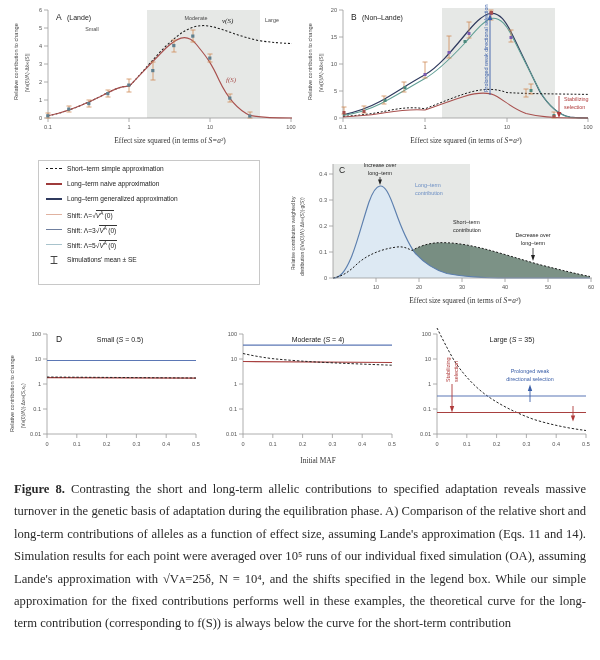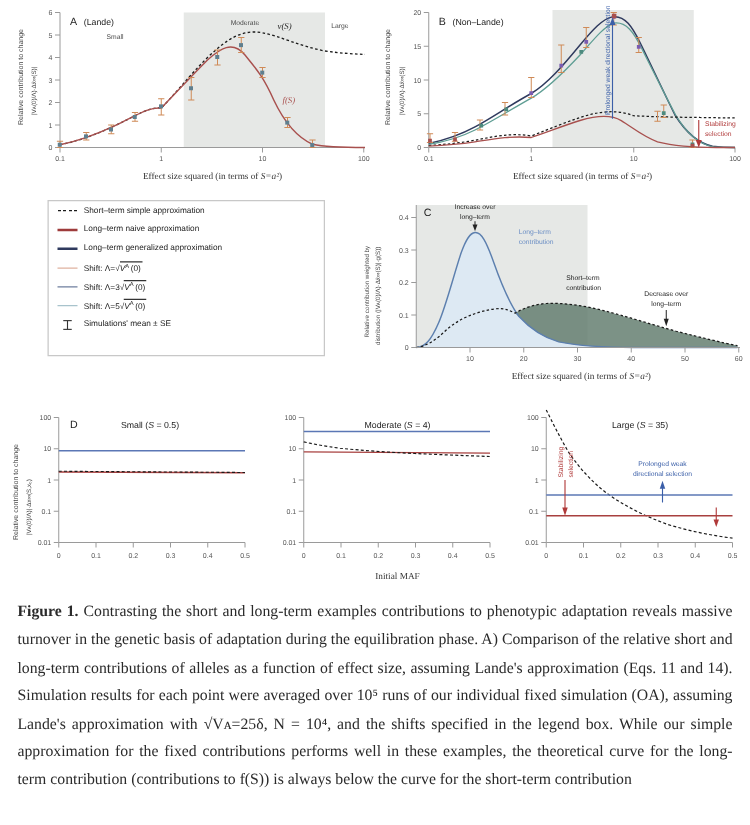--- a/index.html
+++ b/index.html
@@ -686,25 +686,25 @@
         <line x1="573" y1="86" x2="573" y2="98" stroke="#b03a3a" stroke-width="0.9"></line>
         <polygon points="573,101.5 570.8,95.5 575.2,95.5" fill="#b03a3a"></polygon>
       </g>
     </g>
 
     <text class="axtitle" x="318" y="143" text-anchor="middle">Initial MAF</text>
   </svg>
 </div>
 
 <div class="caption">
-  <b>Figure 1.</b>
-  <span>Contrasting the short and long-term examples contributions to phenotypic</span>
+  <b>Figure 8.</b>
+  <span>Contrasting the short and long-term allelic contributions to specified</span>
   <span>adaptation reveals massive turnover in the genetic basis of adaptation during the</span>
   <span>equilibration phase. A) Comparison of the relative short and long-term contributions of</span>
   <span>alleles as a function of effect size, assuming Lande's approximation (Eqs. 11 and 14).</span>
   <span>Simulation results for each point were averaged over 10⁵ runs of our individual fixed</span>
   <span>simulation (OA), assuming Lande's approximation with √Vᴀ=25δ, N = 10⁴, and the shifts</span>
   <span>specified in the legend box. While our simple approximation for the fixed contributions</span>
   <span>performs well in these examples, the theoretical curve for the long-term contribution</span>
-  <span>(contributions to f(S)) is always below the curve for the short-term contribution</span>
+  <span>(corresponding to f(S)) is always below the curve for the short-term contribution</span>
 </div>
 
 </div>
 
 </body></html>

